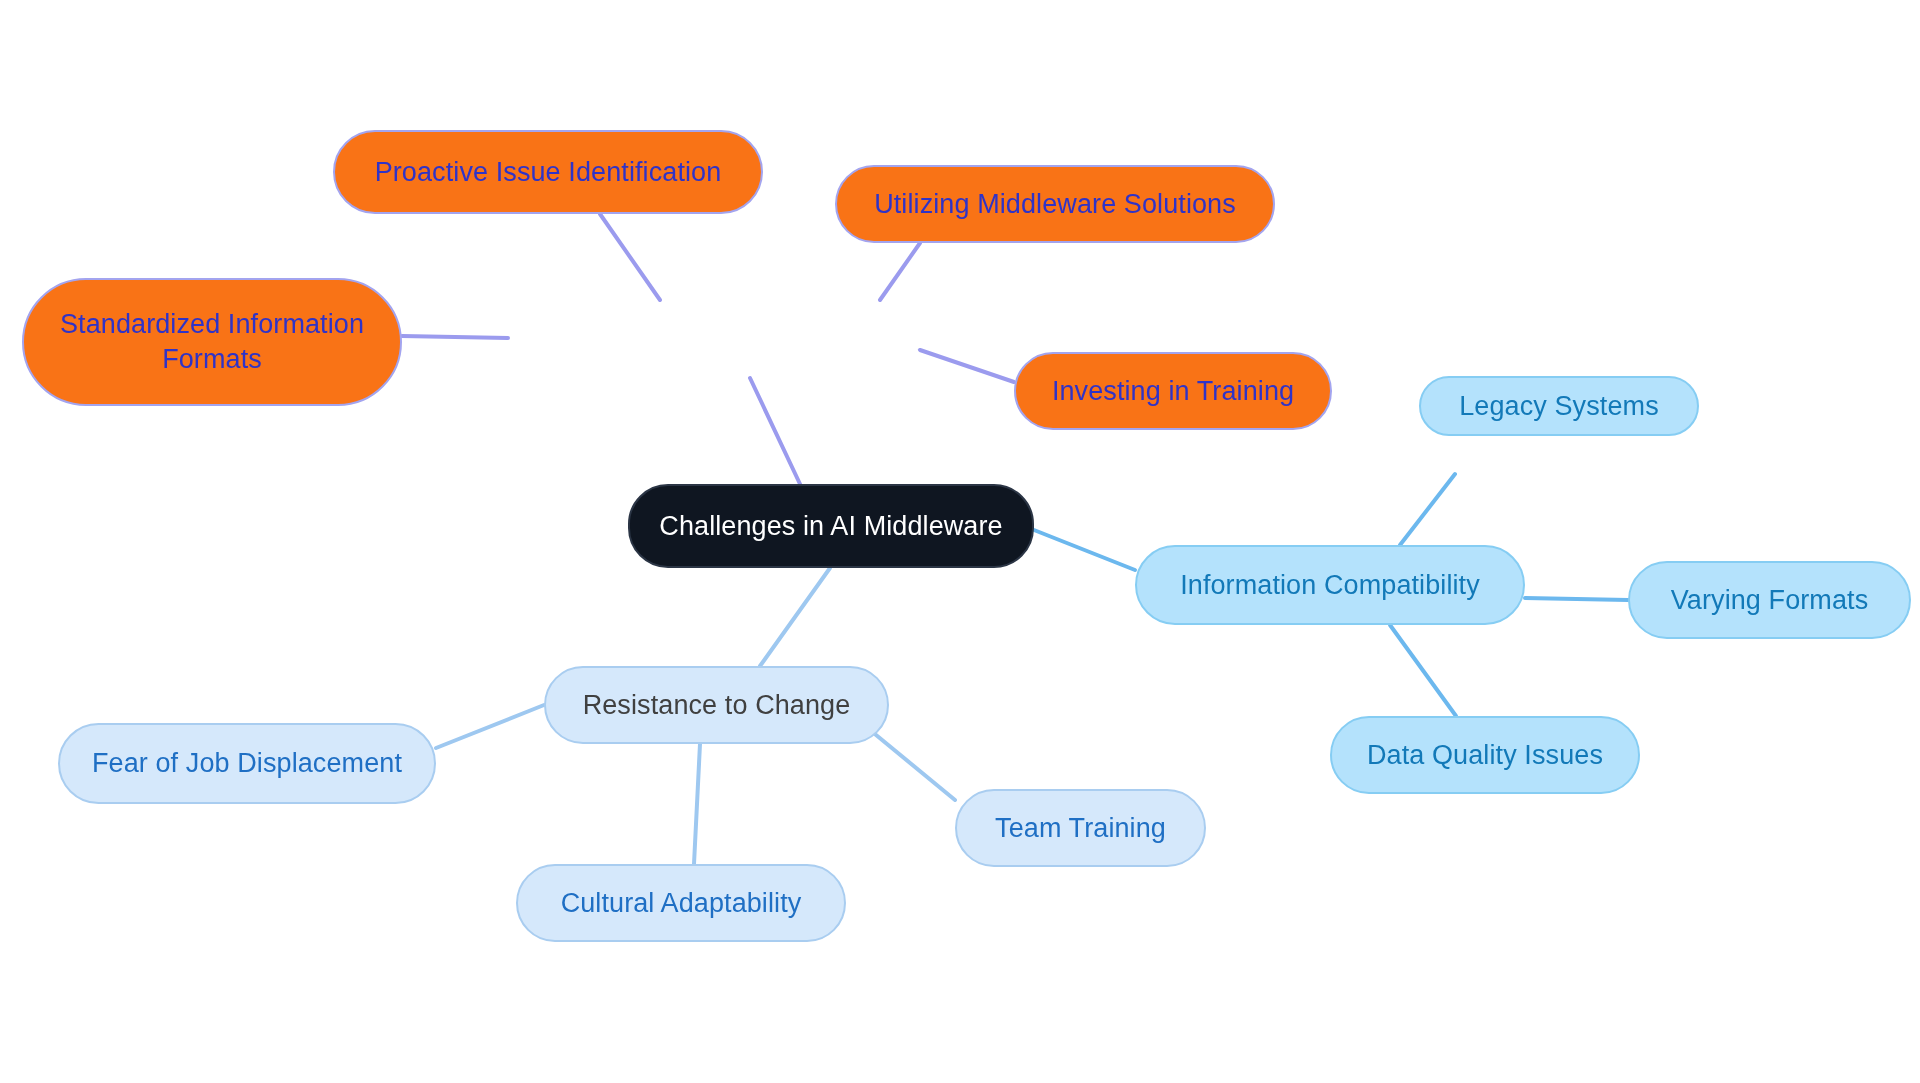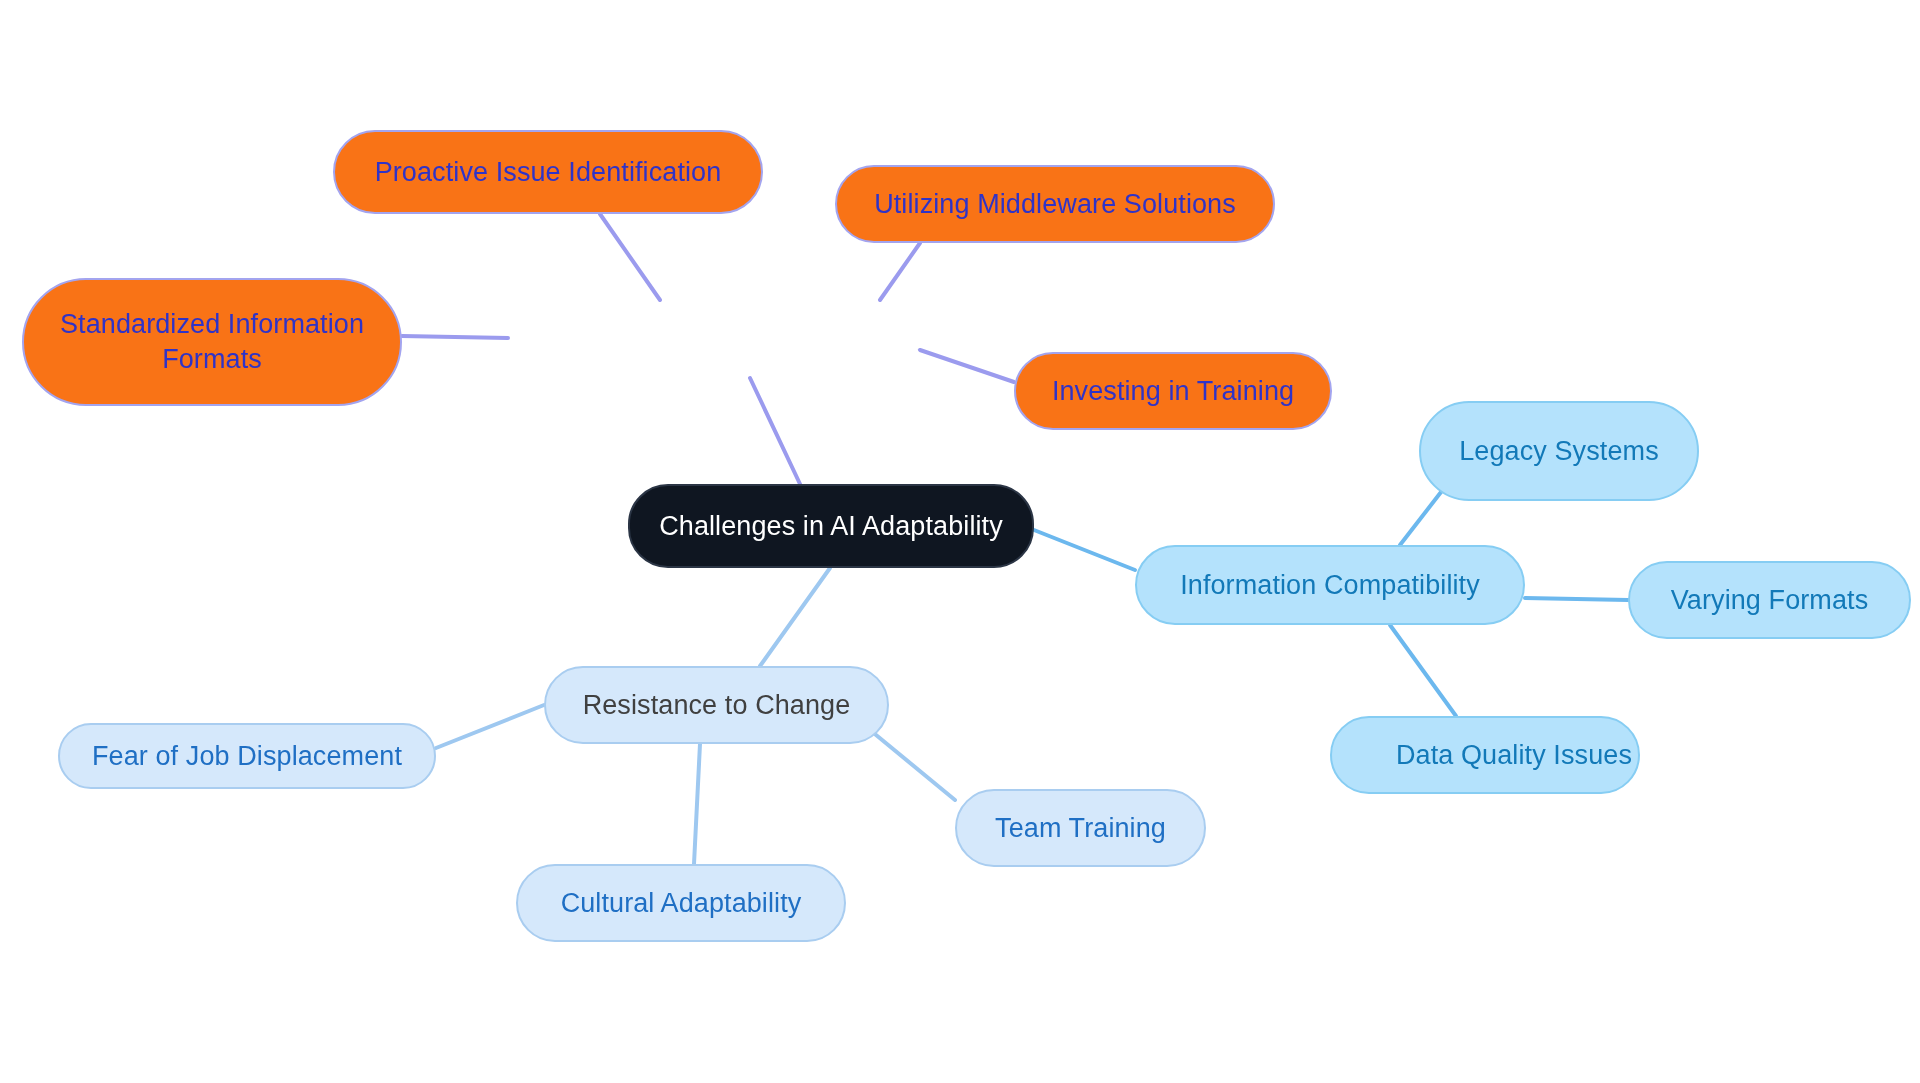--- a/index.html
+++ b/index.html
@@ -106,54 +106,54 @@
         <line x1="1525" y1="598" x2="1628" y2="600" stroke="#6cb8ee" stroke-width="4" stroke-linecap="round"></line>
         <line x1="1390" y1="625" x2="1456" y2="716" stroke="#6cb8ee" stroke-width="4" stroke-linecap="round"></line>
         <line x1="830" y1="568" x2="760" y2="666" stroke="#9ec8f0" stroke-width="4" stroke-linecap="round"></line>
         <line x1="544" y1="705" x2="436" y2="748" stroke="#9ec8f0" stroke-width="4" stroke-linecap="round"></line>
         <line x1="870" y1="730" x2="955" y2="800" stroke="#9ec8f0" stroke-width="4" stroke-linecap="round"></line>
         <line x1="700" y1="744" x2="694" y2="864" stroke="#9ec8f0" stroke-width="4" stroke-linecap="round"></line>
       </g>
   </svg>
 
   <div class="node root" id="node-root" style="left: 628px; top: 484px; width: 406px; height: 84px;">
-    <span class="node-label">Challenges in AI Adaptability</span>
+    <span class="node-label">Challenges in AI Middleware</span>
   </div>
 
   <div class="node leaf-purple" style="left: 333px; top: 130px; width: 430px; height: 84px;">
     <span class="node-label">Proactive Issue Identification</span>
   </div>
   <div class="node leaf-purple" style="left: 835px; top: 165px; width: 440px; height: 78px;">
     <span class="node-label">Utilizing Middleware Solutions</span>
   </div>
   <div class="node leaf-purple" style="left: 22px; top: 278px; width: 380px; height: 128px;">
     <span class="node-label">Standardized Information
 Formats</span>
   </div>
   <div class="node leaf-purple" style="left: 1014px; top: 352px; width: 318px; height: 78px;">
     <span class="node-label">Investing in Training</span>
   </div>
 
   <div class="node branch-cyan" style="left: 1135px; top: 545px; width: 390px; height: 80px;">
     <span class="node-label">Information Compatibility</span>
   </div>
-  <div class="node leaf-cyan" style="left: 1419px; top: 401px; width: 280px; height: 100px;">
+  <div class="node leaf-cyan" style="left: 1419px; top: 376px; width: 280px; height: 60px;">
     <span class="node-label">Legacy Systems</span>
   </div>
   <div class="node leaf-cyan" style="left: 1628px; top: 561px; width: 283px; height: 78px;">
     <span class="node-label">Varying Formats</span>
   </div>
-  <div class="node leaf-cyan" style="left: 1330px; top: 716px; width: 310px; height: 78px; justify-content: flex-end;">
+  <div class="node leaf-cyan" style="left: 1330px; top: 716px; width: 310px; height: 78px;">
     <span class="node-label">Data Quality Issues</span>
   </div>
 
   <div class="node branch-blue" style="left: 544px; top: 666px; width: 345px; height: 78px;">
     <span class="node-label">Resistance to Change</span>
   </div>
-  <div class="node leaf-blue" style="left: 58px; top: 723px; width: 378px; height: 66px;">
+  <div class="node leaf-blue" style="left: 58px; top: 723px; width: 378px; height: 81px;">
     <span class="node-label">Fear of Job Displacement</span>
   </div>
   <div class="node leaf-blue" style="left: 955px; top: 789px; width: 251px; height: 78px;">
     <span class="node-label">Team Training</span>
   </div>
   <div class="node leaf-blue" style="left: 516px; top: 864px; width: 330px; height: 78px;">
     <span class="node-label">Cultural Adaptability</span>
   </div>
 
 </div>

